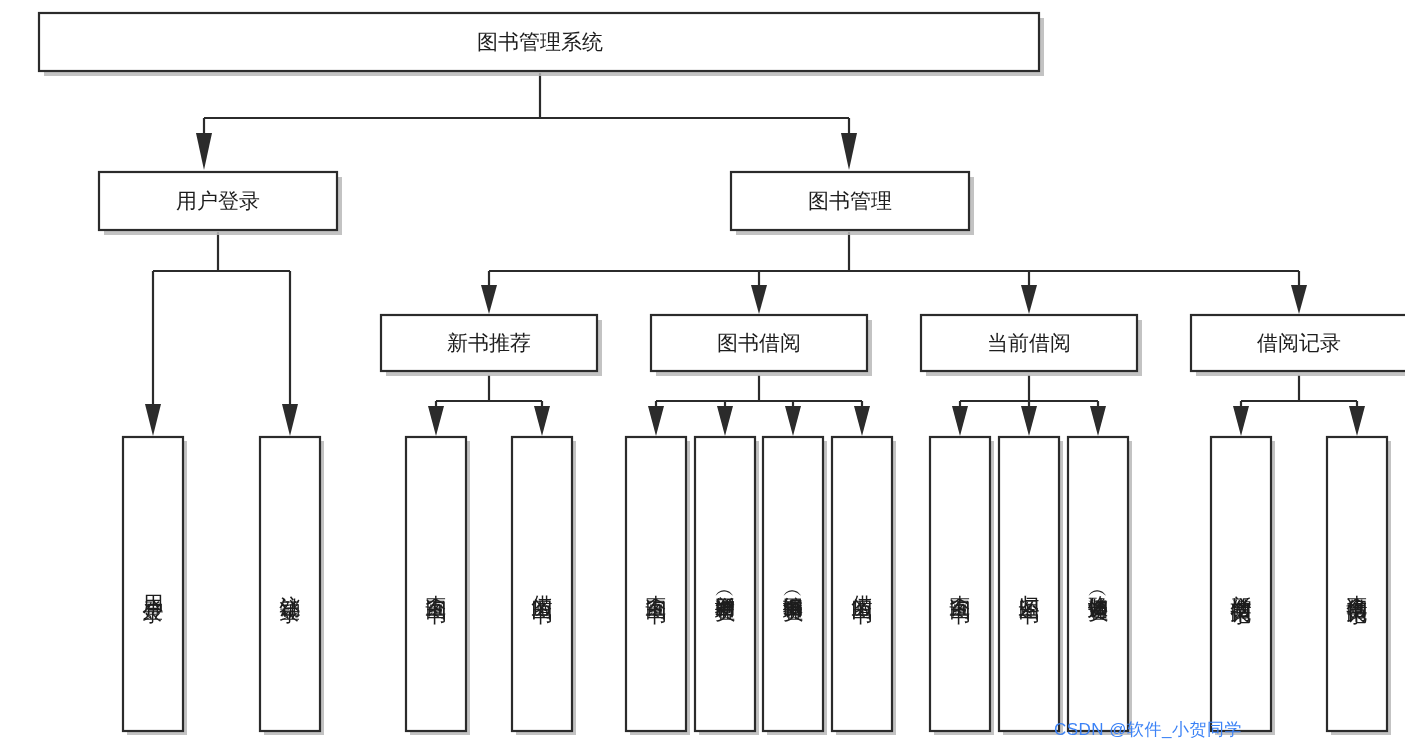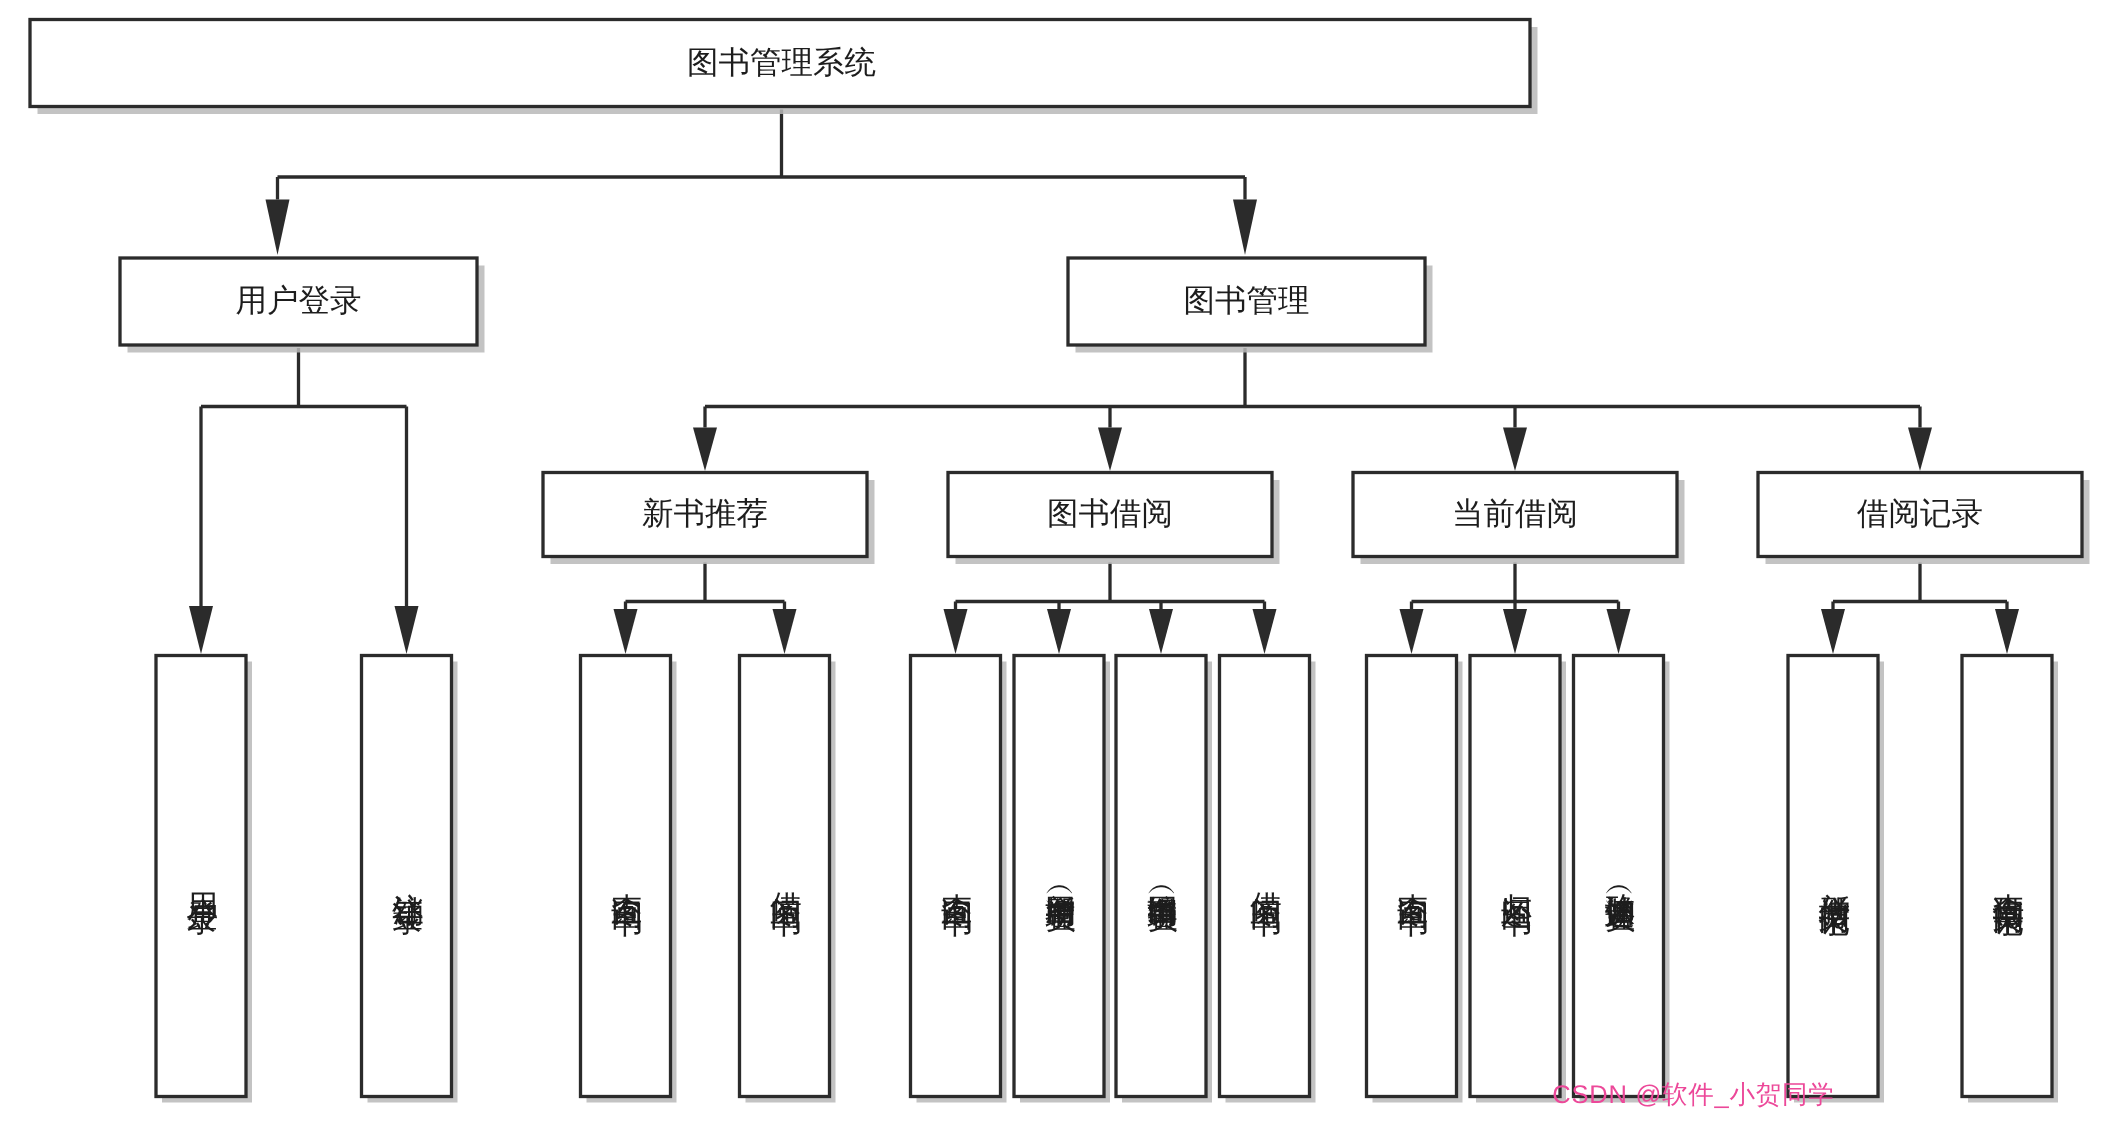--- a/index.html
+++ b/index.html
@@ -11,20 +11,21 @@
     width: 1405px;
     height: 747px;
     font-family: "Liberation Sans", "DejaVu Sans", sans-serif;
     overflow: hidden;
     position: relative;
   }
   #diagram-root {
     position: relative;
     width: 1235px;
     height: 747px;
+    margin-left: 19px;
   }
   svg.flow {
     position: absolute;
     top: 0;
     left: 0;
     width: 1405px;
     height: 747px;
     display: block;
   }
   .node-box {
@@ -74,21 +75,21 @@
     display: flex;
     align-items: center;
     justify-content: center;
   }
   .watermark {
     position: absolute;
     right: 12px;
     bottom: 6px;
     font-family: "Liberation Sans", "DejaVu Sans", sans-serif;
     font-size: 17px;
-    color: #ec4899;
+    color: #3b82f6;
     white-space: nowrap;
     letter-spacing: .5px;
   }
 </style>
 </head>
 <body>
 
 <div id="diagram-root">
 
   <svg class="flow" viewBox="0 0 1405 747" xmlns="http://www.w3.org/2000/svg">

